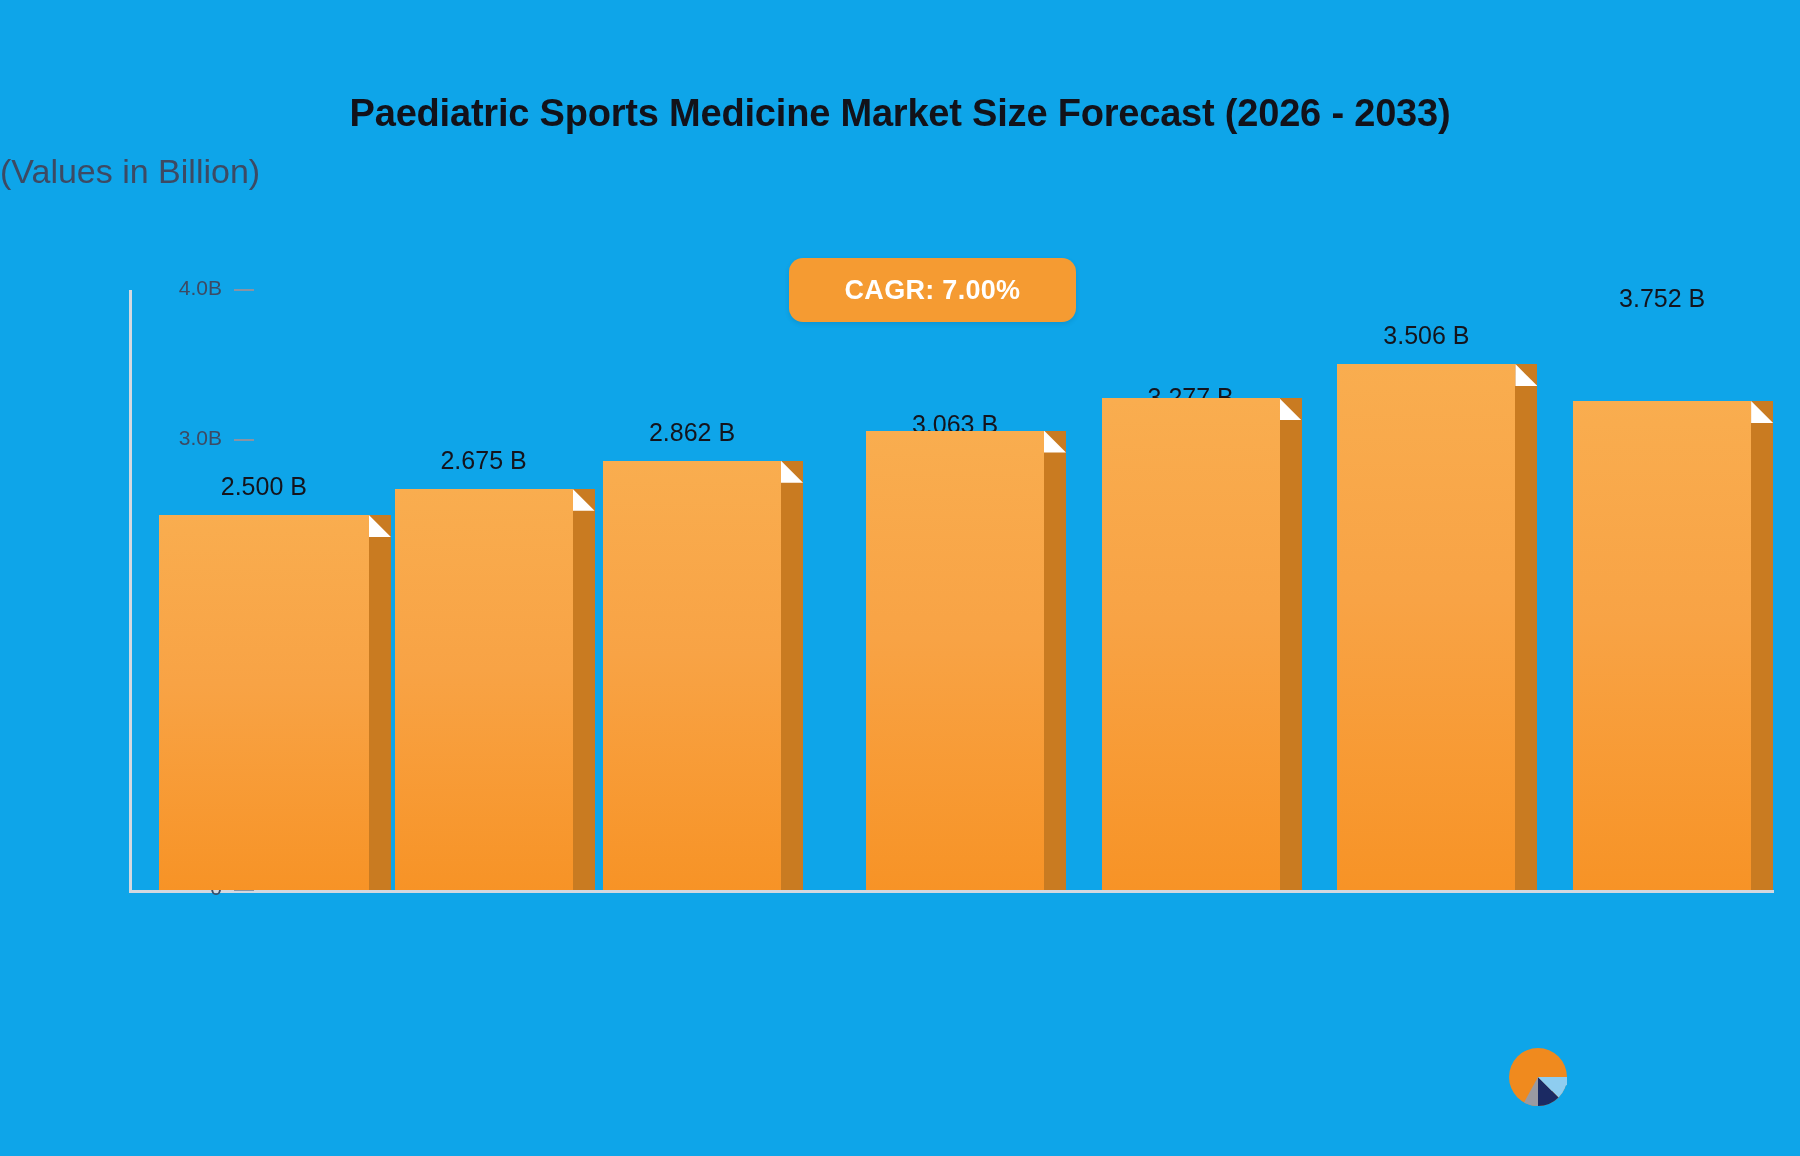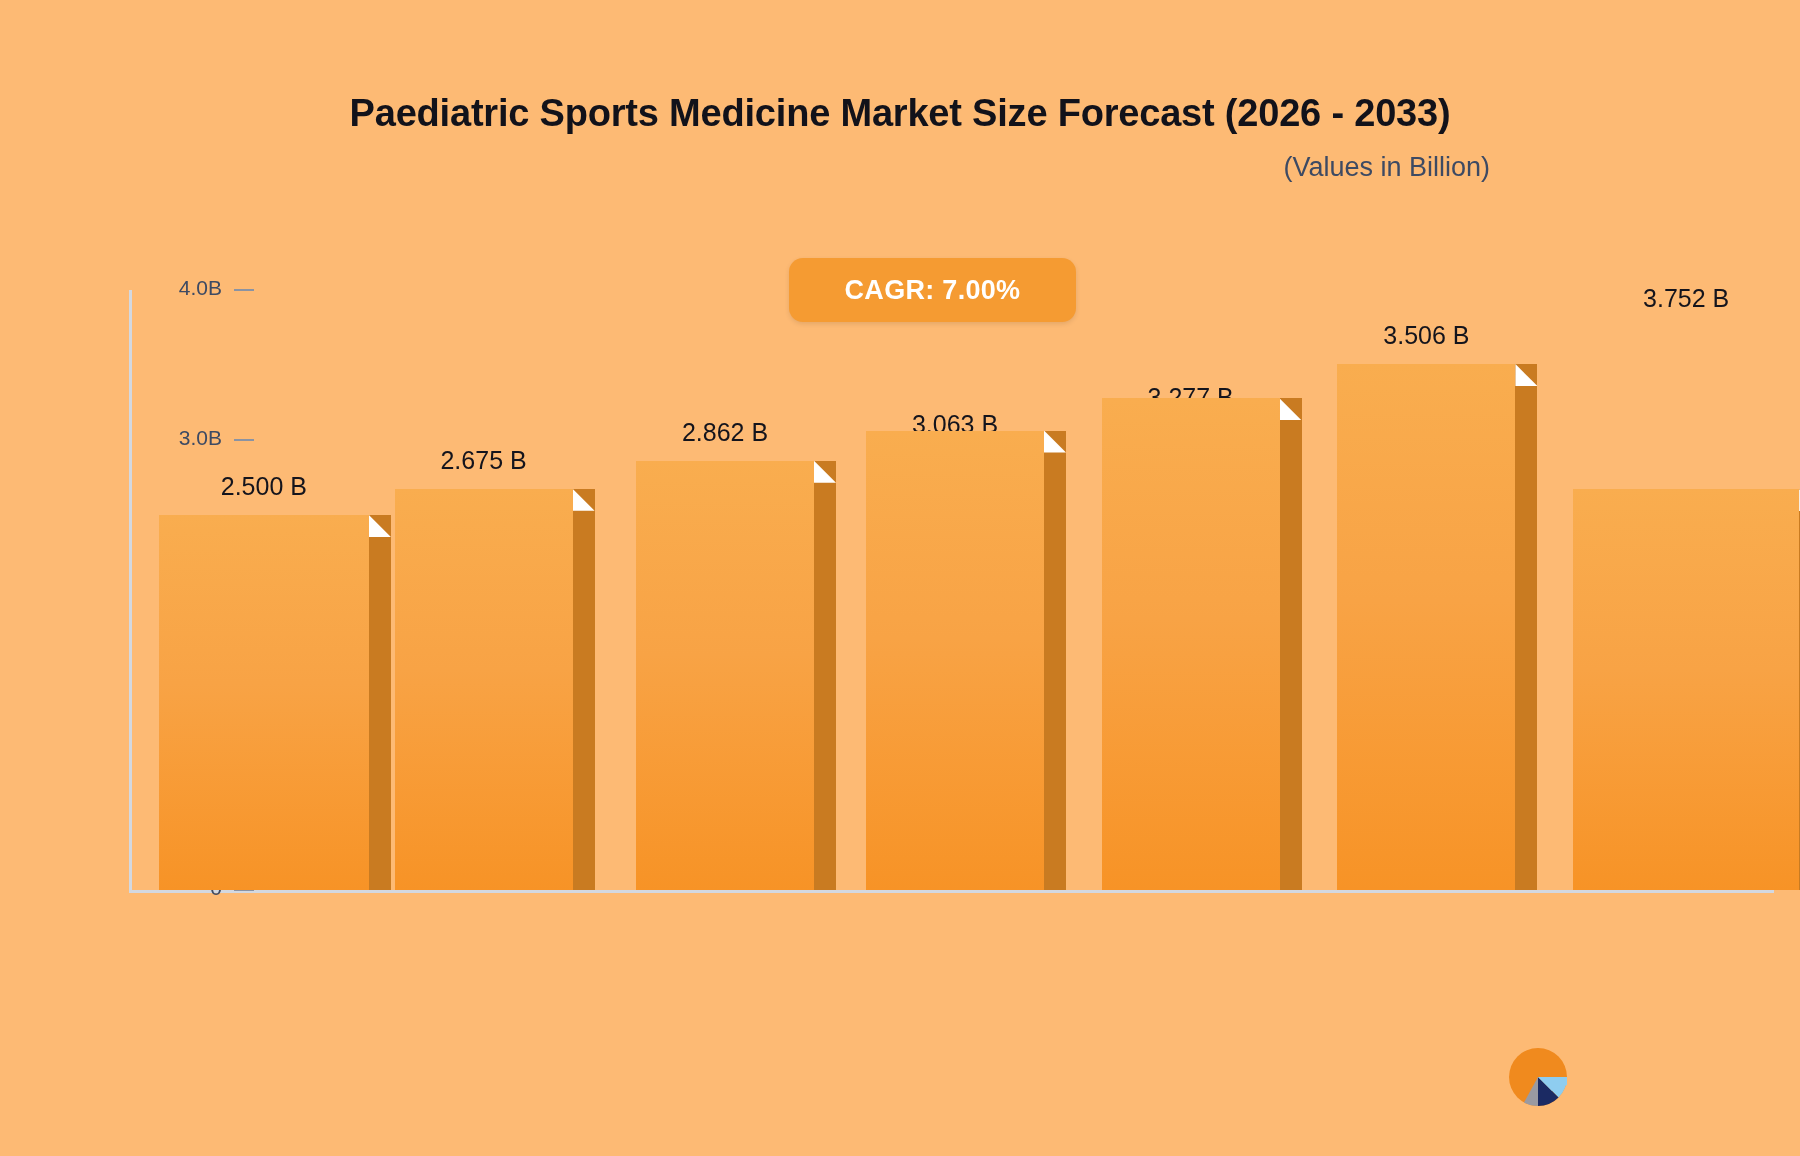--- a/index.html
+++ b/index.html
@@ -11,42 +11,42 @@
     height: 1156px;
     background: #ffffff;
     font-family: "Liberation Sans", sans-serif;
     overflow: hidden;
   }
 
   #canvas {
     position: relative;
     width: 1800px;
     height: 1156px;
-    background: #fdba74;
+    background: #0ea5e9;
   }
 
   
   #title {
     position: absolute;
     left: 0;
     top: 92px;
     width: 1800px;
     text-align: center;
     font-size: 38px;
     font-weight: bold;
     color: #12121a;
     letter-spacing: -0.2px;
   }
   #subtitle {
     position: absolute;
     left: 0;
     top: 152px;
     width: 1490px;
-    text-align: right;
-    font-size: 27px;
+    text-align: left;
+    font-size: 34px;
     font-weight: normal;
     color: #3d4a63;
   }
 
   
   #cagr-badge {
     position: absolute;
     left: 789px;
     top: 258px;
     width: 287px;
@@ -252,21 +252,21 @@
         </div>
         <div class="bar-group" style="left: 264.571px; width: 178px; height: 401.25px;">
           <div class="bar-3d">
             <div class="bar-side"></div>
             <div class="bar-top"></div>
             <div class="bar-front"></div>
           </div>
           <div class="bar-label" style="bottom: 415.25px;">2.675 B</div>
           <div class="x-label" style="top: 212.75px;">2026</div>
         </div>
-        <div class="bar-group" style="left: 506px; width: 178px; height: 429.3px;">
+        <div class="bar-group" style="left: 473px; width: 178px; height: 429.3px;">
           <div class="bar-3d">
             <div class="bar-side"></div>
             <div class="bar-top"></div>
             <div class="bar-front"></div>
           </div>
           <div class="bar-label" style="bottom: 443.3px;">2.862 B</div>
           <div class="x-label" style="top: 184.7px;">2027</div>
         </div>
         <div class="bar-group" style="left: 736px; width: 178px; height: 459.45px;">
           <div class="bar-3d">
@@ -288,21 +288,21 @@
         </div>
         <div class="bar-group" style="left: 1207.43px; width: 178px; height: 525.9px;">
           <div class="bar-3d">
             <div class="bar-side"></div>
             <div class="bar-top"></div>
             <div class="bar-front"></div>
           </div>
           <div class="bar-label" style="bottom: 539.9px; text-align: center;">3.506 B</div>
           <div class="x-label" style="top: 88.1px;">2030</div>
         </div>
-        <div class="bar-group" style="left: 1443.14px; width: 178px; height: 401px; padding-left: 48px;">
+        <div class="bar-group" style="left: 1443.14px; width: 178px; height: 489px;">
           <div class="bar-3d">
             <div class="bar-side"></div>
             <div class="bar-top"></div>
             <div class="bar-front"></div>
           </div>
           <div class="bar-label" style="bottom: 576.8px;">3.752 B</div>
           <div class="x-label" style="top: 51.2px;">2031</div>
         </div>
       </div>
   </div>

